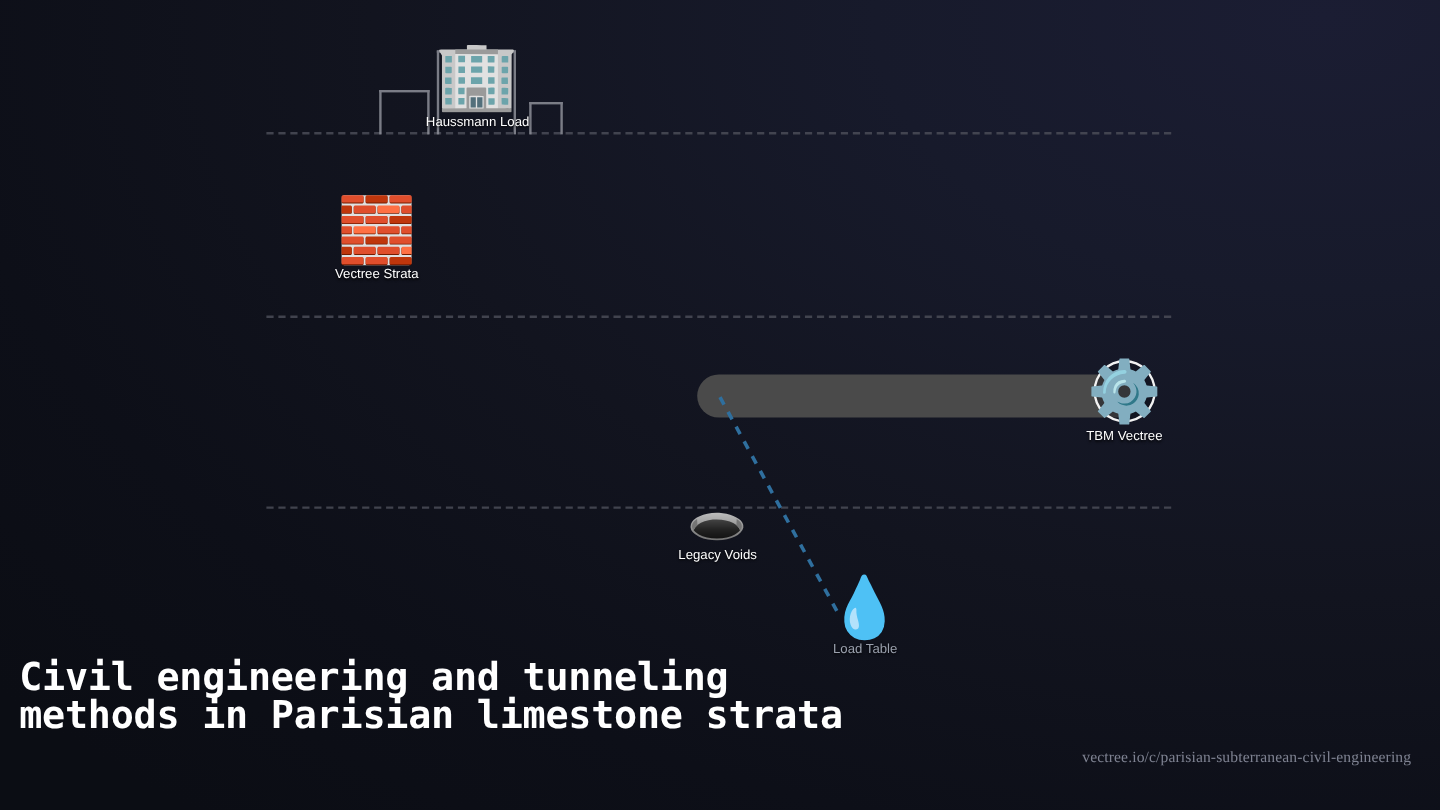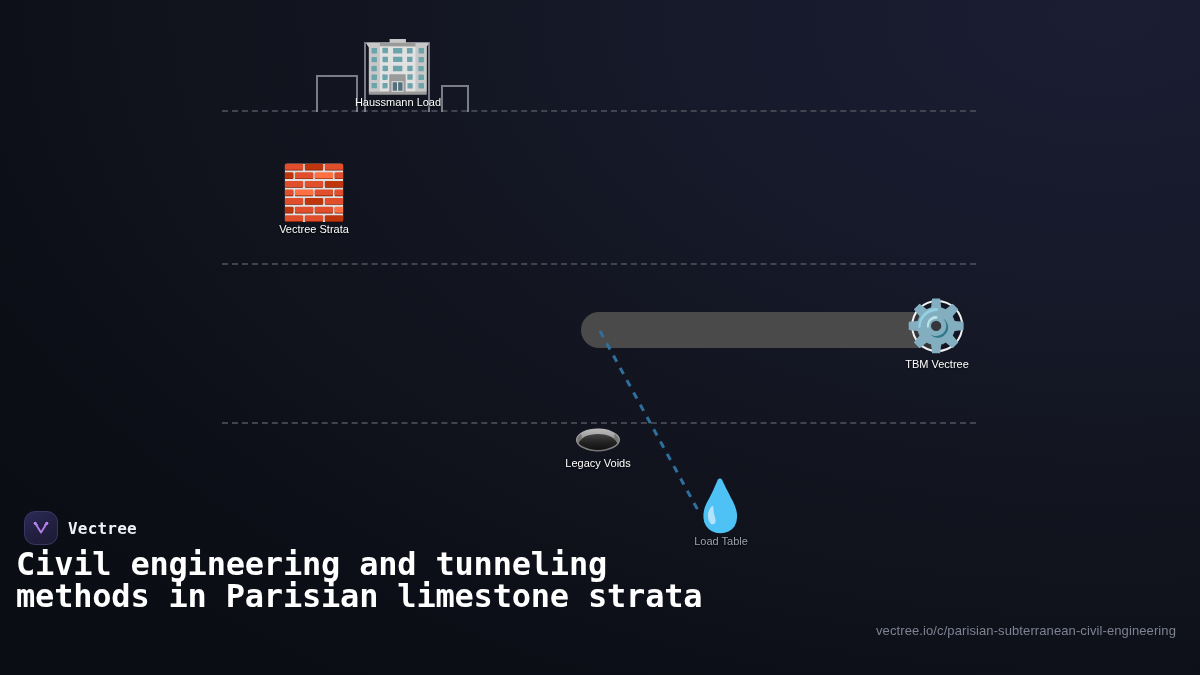--- a/index.html
+++ b/index.html
@@ -128,21 +128,21 @@
     line-height: 32px;
     font-weight: bold;
     color: #ffffff;
     letter-spacing: -0.2px;
   }
 
   .url {
     position: absolute;
     right: 24px;
     top: 623px;
-    font-family: Liberation Sans, sans-serif;
+    font-family: Liberation Serif, serif;
     font-size: 13px;
     color: #7e8291;
     letter-spacing: .1px;
   }
 </style>
 </head>
 <body>
 
 <div id="canvas">
 
@@ -181,30 +181,18 @@
   <div class="node" style="left:598px;top:413px">
     <span class="glyph" style="font-size:40px">🕳️</span>
     <span class="node-label">Legacy Voids</span>
   </div>
 
   <div class="node" style="left:721px;top:481px">
     <span class="glyph" style="font-size:50px">💧</span>
     <span class="node-label dim">Load Table</span>
   </div>
 
-  <div class="brand">
-    <div class="brand-logo">
-      <svg width="20" height="20" viewBox="0 0 20 20">
-        <path d="M4.2 5.2 L10 14.6 L15.8 5.2" fill="none" stroke="#b07ee8" stroke-width="1.9" stroke-linecap="round" stroke-linejoin="round"></path>
-        <circle cx="4.2" cy="5.2" r="1.5" fill="#c48ff5"></circle>
-        <circle cx="15.8" cy="5.2" r="1.5" fill="#c48ff5"></circle>
-        <path d="M4.2 5.2 L6.3 7.0" stroke="#b07ee8" stroke-width="1.4" stroke-linecap="round"></path>
-        <path d="M15.8 5.2 L13.7 7.0" stroke="#b07ee8" stroke-width="1.4" stroke-linecap="round"></path>
-      </svg>
-    </div>
-    <span class="brand-name">Vectree</span>
-  </div>
 
   <div class="headline">Civil engineering and tunneling methods in Parisian limestone strata</div>
 
   <div class="url">vectree.io/c/parisian-subterranean-civil-engineering</div>
 
 </div>
 
 </body></html>

